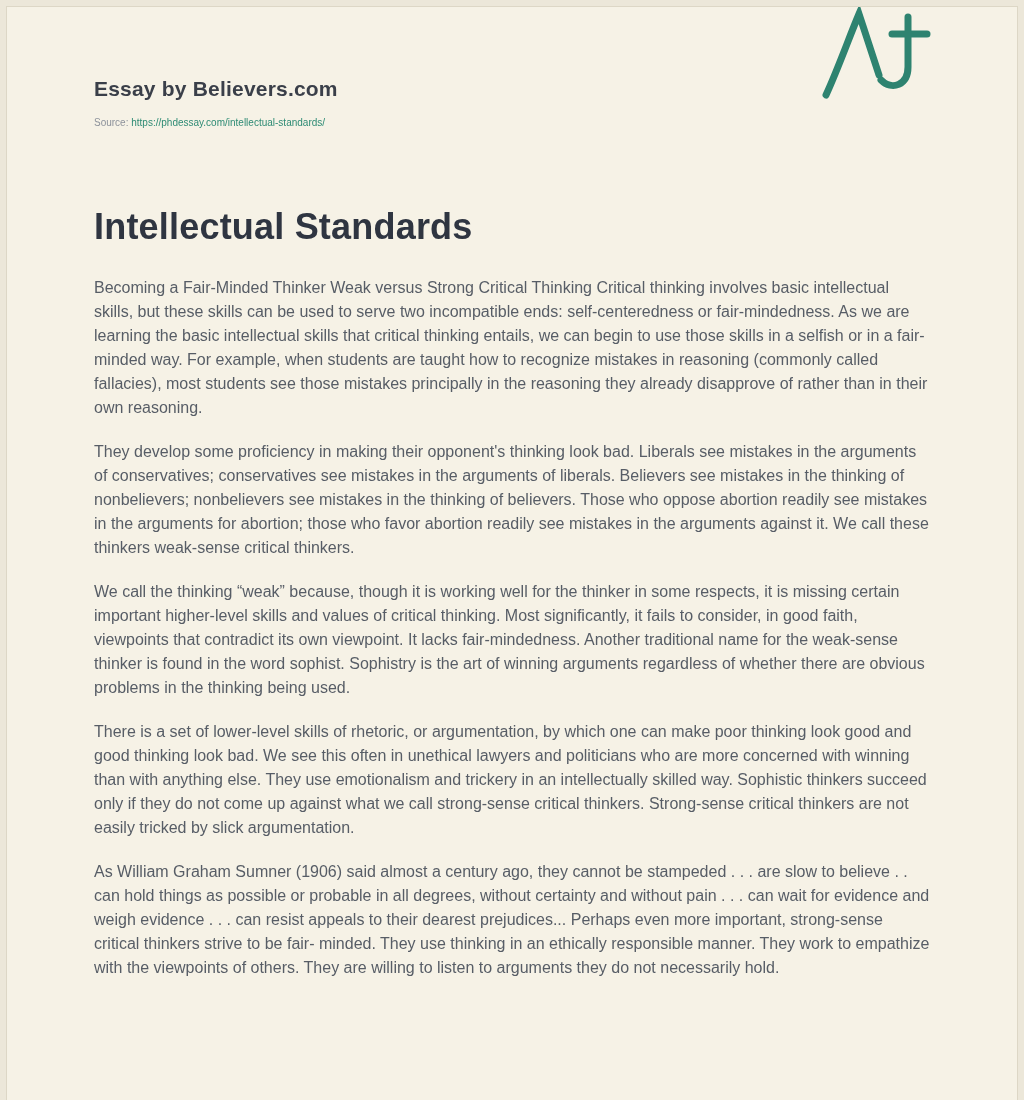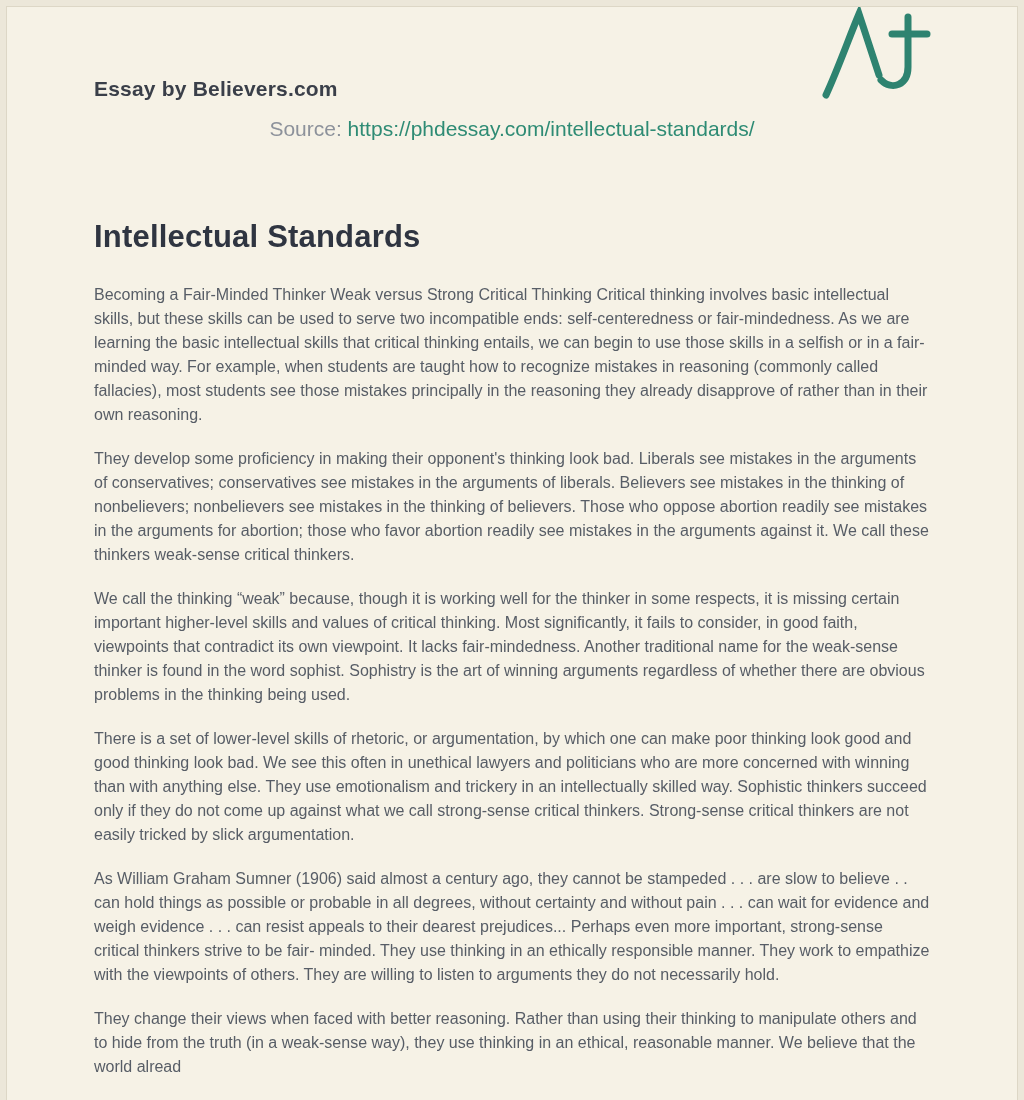--- a/index.html
+++ b/index.html
@@ -28,38 +28,37 @@
     position: relative;
   }
   .essay-by {
     font-size: 21px;
     font-weight: bold;
     color: #3a3f49;
     letter-spacing: 0.2px;
   }
   .source-line {
     margin-top: 16px;
-    font-size: 21px;
+    font-size: 10px;
     color: #8d929b;
-    text-align: center;
   }
   .source-line a {
     color: #2e8b74;
     text-decoration: none;
   }
   .logo {
     position: absolute;
     top: 0;
     right: -6px;
     width: 118px;
     height: 96px;
   }
   .article-title {
     margin-top: 78px;
-    font-size: 31px;
+    font-size: 36px;
     font-weight: bold;
     color: #2f3541;
     letter-spacing: 0.2px;
   }
   .paragraphs {
     margin-top: 28px;
   }
   .paragraphs p {
     font-size: 16px;
     line-height: 24px;
@@ -91,17 +90,16 @@
     </div>
 
     <h1 class="article-title">Intellectual Standards</h1>
 
     <div class="paragraphs">
       <p>Becoming a Fair-Minded Thinker Weak versus Strong Critical Thinking Critical thinking involves basic intellectual skills, but these skills can be used to serve two incompatible ends: self-centeredness or fair-mindedness. As we are learning the basic intellectual skills that critical thinking entails, we can begin to use those skills in a selfish or in a fair-minded way. For example, when students are taught how to recognize mistakes in reasoning (commonly called fallacies), most students see those mistakes principally in the reasoning they already disapprove of rather than in their own reasoning.</p>
       <p>They develop some proficiency in making their opponent's thinking look bad. Liberals see mistakes in the arguments of conservatives; conservatives see mistakes in the arguments of liberals. Believers see mistakes in the thinking of nonbelievers; nonbelievers see mistakes in the thinking of believers. Those who oppose abortion readily see mistakes in the arguments for abortion; those who favor abortion readily see mistakes in the arguments against it. We call these thinkers weak-sense critical thinkers.</p>
       <p>We call the thinking “weak” because, though it is working well for the thinker in some respects, it is missing certain important higher-level skills and values of critical thinking. Most significantly, it fails to consider, in good faith, viewpoints that contradict its own viewpoint. It lacks fair-mindedness. Another traditional name for the weak-sense thinker is found in the word sophist. Sophistry is the art of winning arguments regardless of whether there are obvious problems in the thinking being used.</p>
       <p>There is a set of lower-level skills of rhetoric, or argumentation, by which one can make poor thinking look good and good thinking look bad. We see this often in unethical lawyers and politicians who are more concerned with winning than with anything else. They use emotionalism and trickery in an intellectually skilled way. Sophistic thinkers succeed only if they do not come up against what we call strong-sense critical thinkers. Strong-sense critical thinkers are not easily tricked by slick argumentation.</p>
       <p>As William Graham Sumner (1906) said almost a century ago, they cannot be stampeded . . . are slow to believe . . can hold things as possible or probable in all degrees, without certainty and without pain . . . can wait for evidence and weigh evidence . . . can resist appeals to their dearest prejudices... Perhaps even more important, strong-sense critical thinkers strive to be fair- minded. They use thinking in an ethically responsible manner. They work to empathize with the viewpoints of others. They are willing to listen to arguments they do not necessarily hold.</p>
-      <p>They change their views when faced with better reasoning. Rather than using their thinking to manipulate others and to hide from the truth (in a weak-sense way), they use thinking in an ethical, reasonable manner. We believe that the world alread</p>
     </div>
 
   </div>
 </div>
 
 </body></html>

